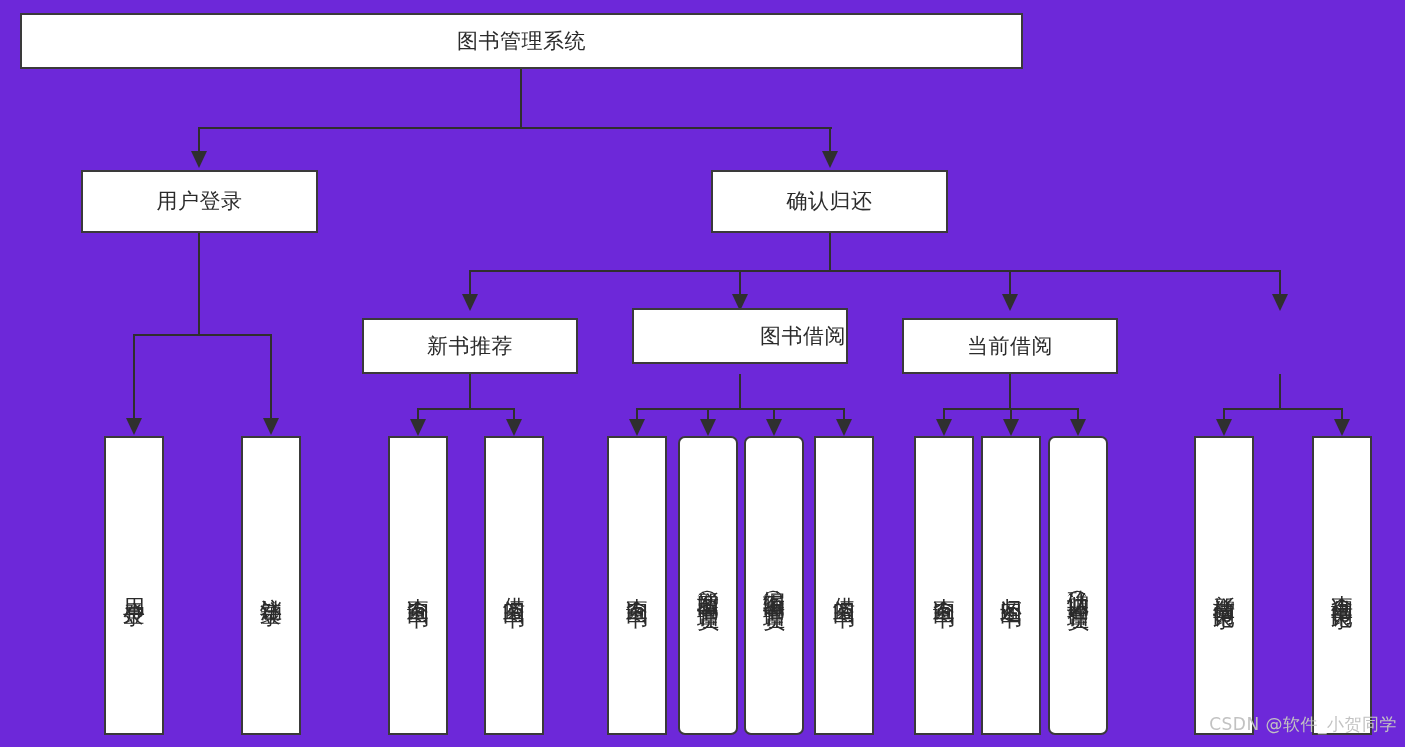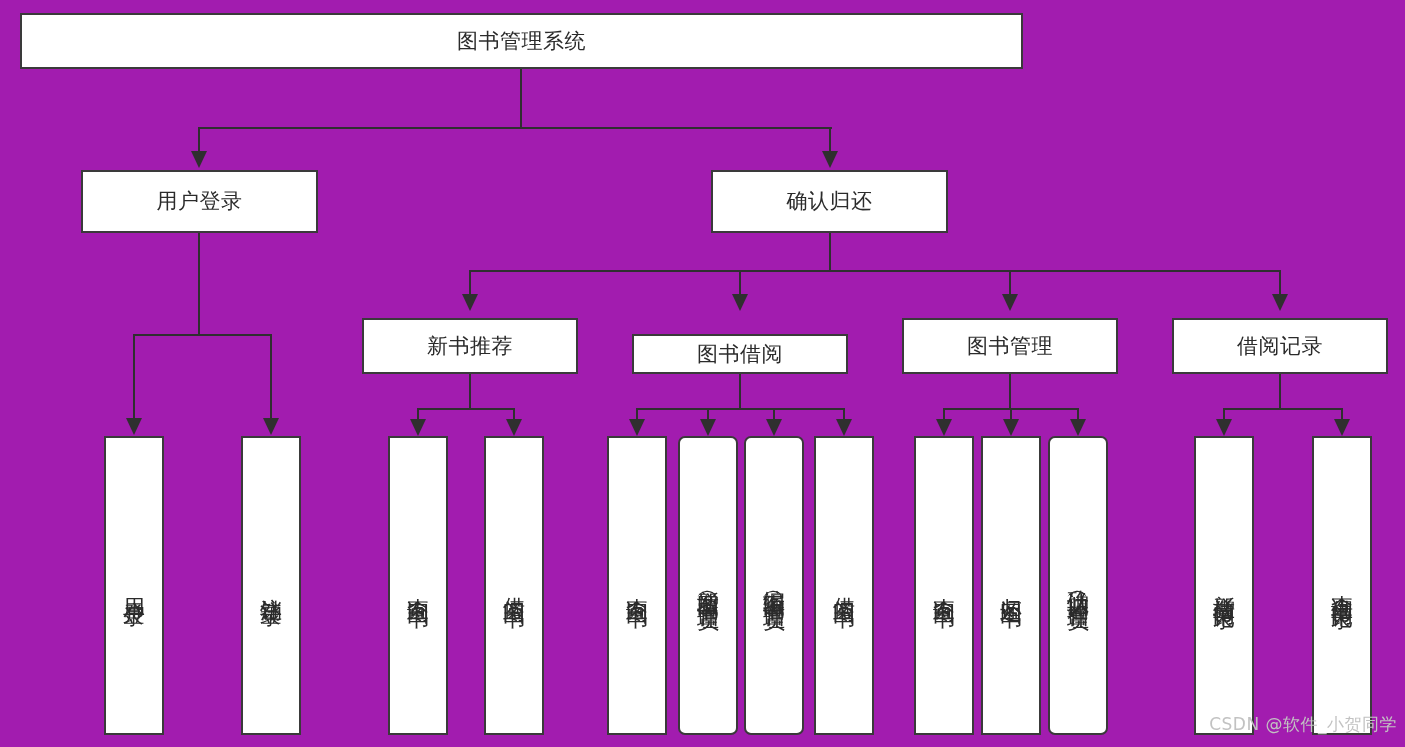--- a/index.html
+++ b/index.html
@@ -4,21 +4,21 @@
 <style>
   html, body {
     margin: 0;
     padding: 0;
     background: #ffffff;
   }
   #canvas {
     position: relative;
     width: 1405px;
     height: 747px;
-    background: #a21caf;
+    background: #6d28d9;
     font-family: "DejaVu Sans", "Liberation Sans", sans-serif;
     overflow: hidden;
   }
   .node {
     position: absolute;
     box-sizing: border-box;
     background: #ffffff;
     border: 2px solid #3a3a3a;
     display: flex;
     align-items: center;
@@ -115,28 +115,25 @@
   <div class="edge vline" style="left:739px; top:270px; width:2px; height:24px;"></div>
   <div class="arrow" style="left:732px; top:294px;"></div>
   <div class="edge vline" style="left:1009px; top:270px; width:2px; height:24px;"></div>
   <div class="arrow" style="left:1002px; top:294px;"></div>
   <div class="edge vline" style="left:1279px; top:270px; width:2px; height:24px;"></div>
   <div class="arrow" style="left:1272px; top:294px;"></div>
 
   <div class="node h" style="left:362px; top:318px; width:216px; height:56px;align-items:center;">
     <span class="label">新书推荐</span>
   </div>
-  <div class="node h" style="left:632px; top:334px; width:216px; height:40px;">
+  <div class="node h" style="left:632px; top:308px; width:216px; height:56px;justify-content:flex-end;">
     <span class="label">图书借阅</span>
   </div>
   <div class="node h" style="left:902px; top:318px; width:216px; height:56px;">
-    <span class="label">图书管理</span>
-  </div>
-  <div class="node h" style="left:1172px; top:318px; width:216px; height:56px;">
-    <span class="label">借阅记录</span>
+    <span class="label">当前借阅</span>
   </div>
 
   <div class="edge vline" style="left:469px; top:374px; width:2px; height:35px;"></div>
   <div class="edge hline" style="left:417px; top:408px; width:98px; height:2px;"></div>
   <div class="edge vline" style="left:417px; top:408px; width:2px; height:11px;"></div>
   <div class="arrow" style="left:410px; top:419px;"></div>
   <div class="edge vline" style="left:513px; top:408px; width:2px; height:11px;"></div>
   <div class="arrow" style="left:506px; top:419px;"></div>
 
   <div class="edge vline" style="left:739px; top:374px; width:2px; height:35px;"></div>

